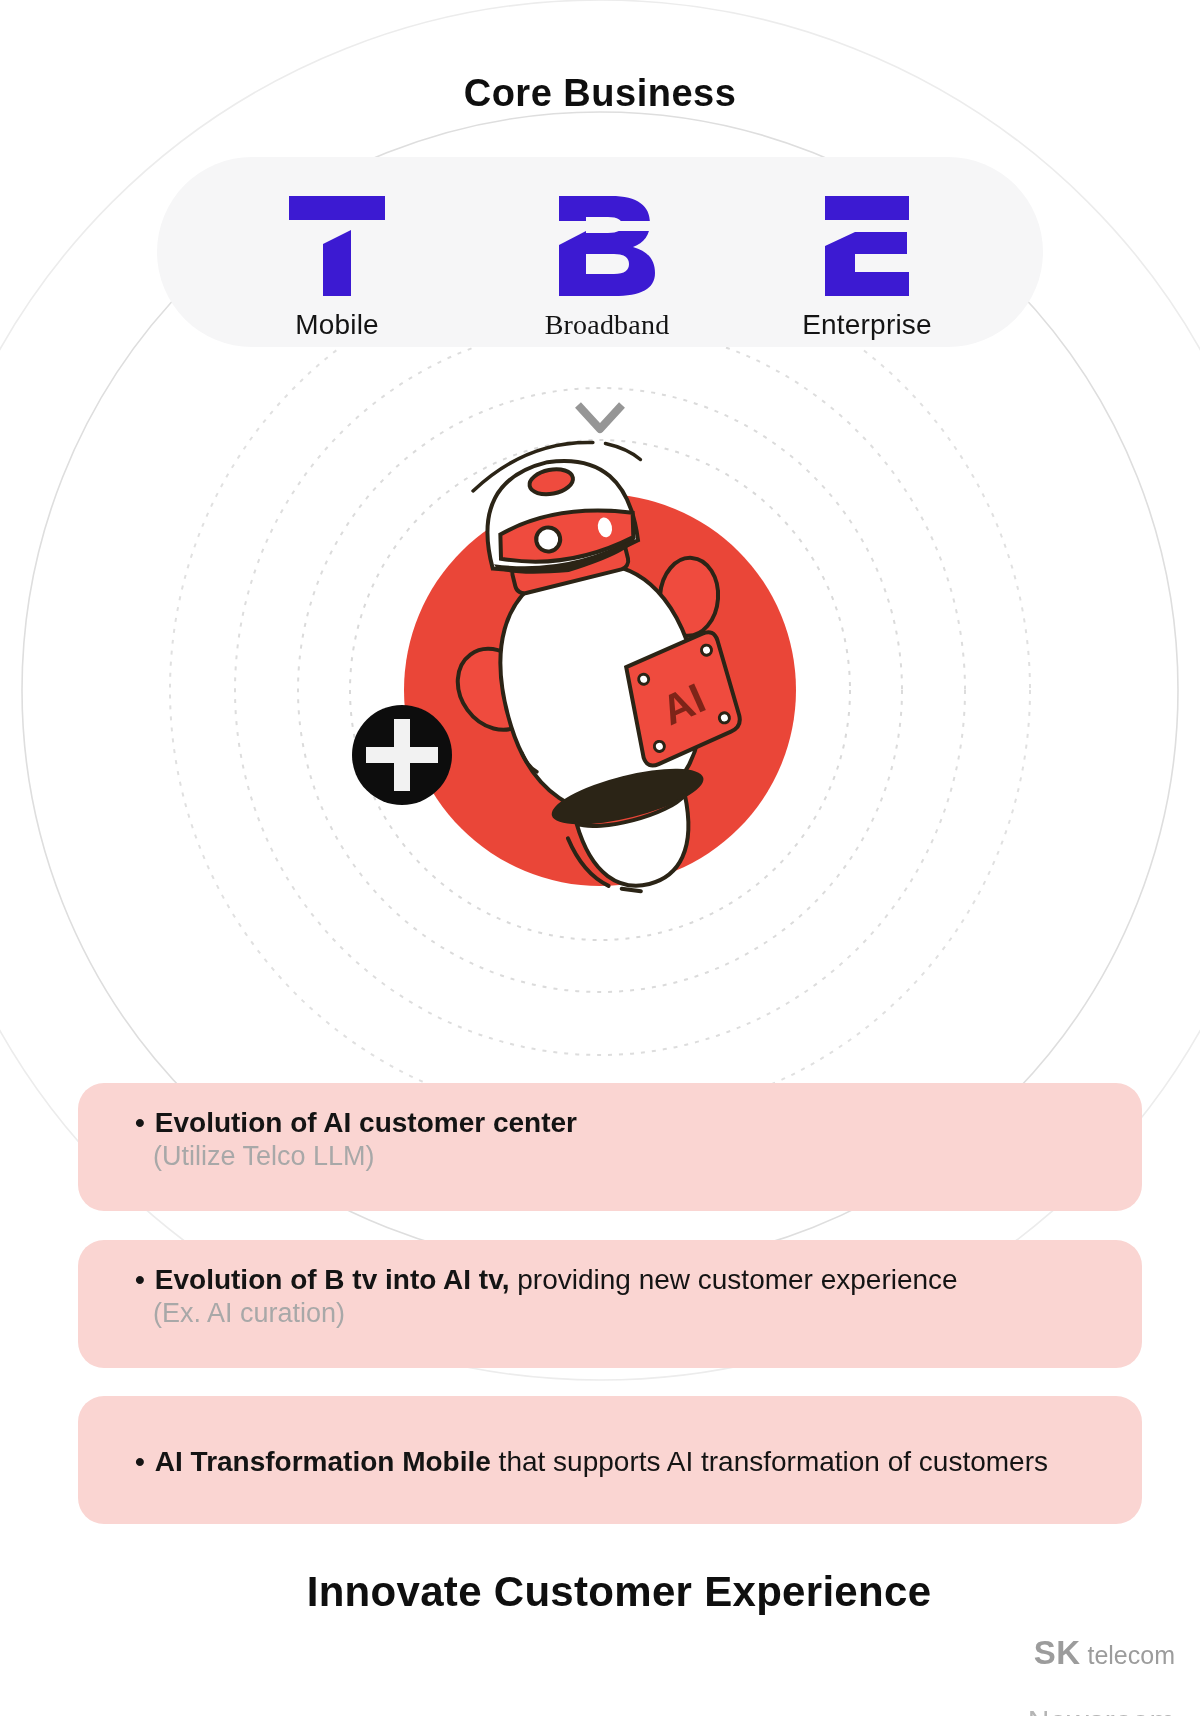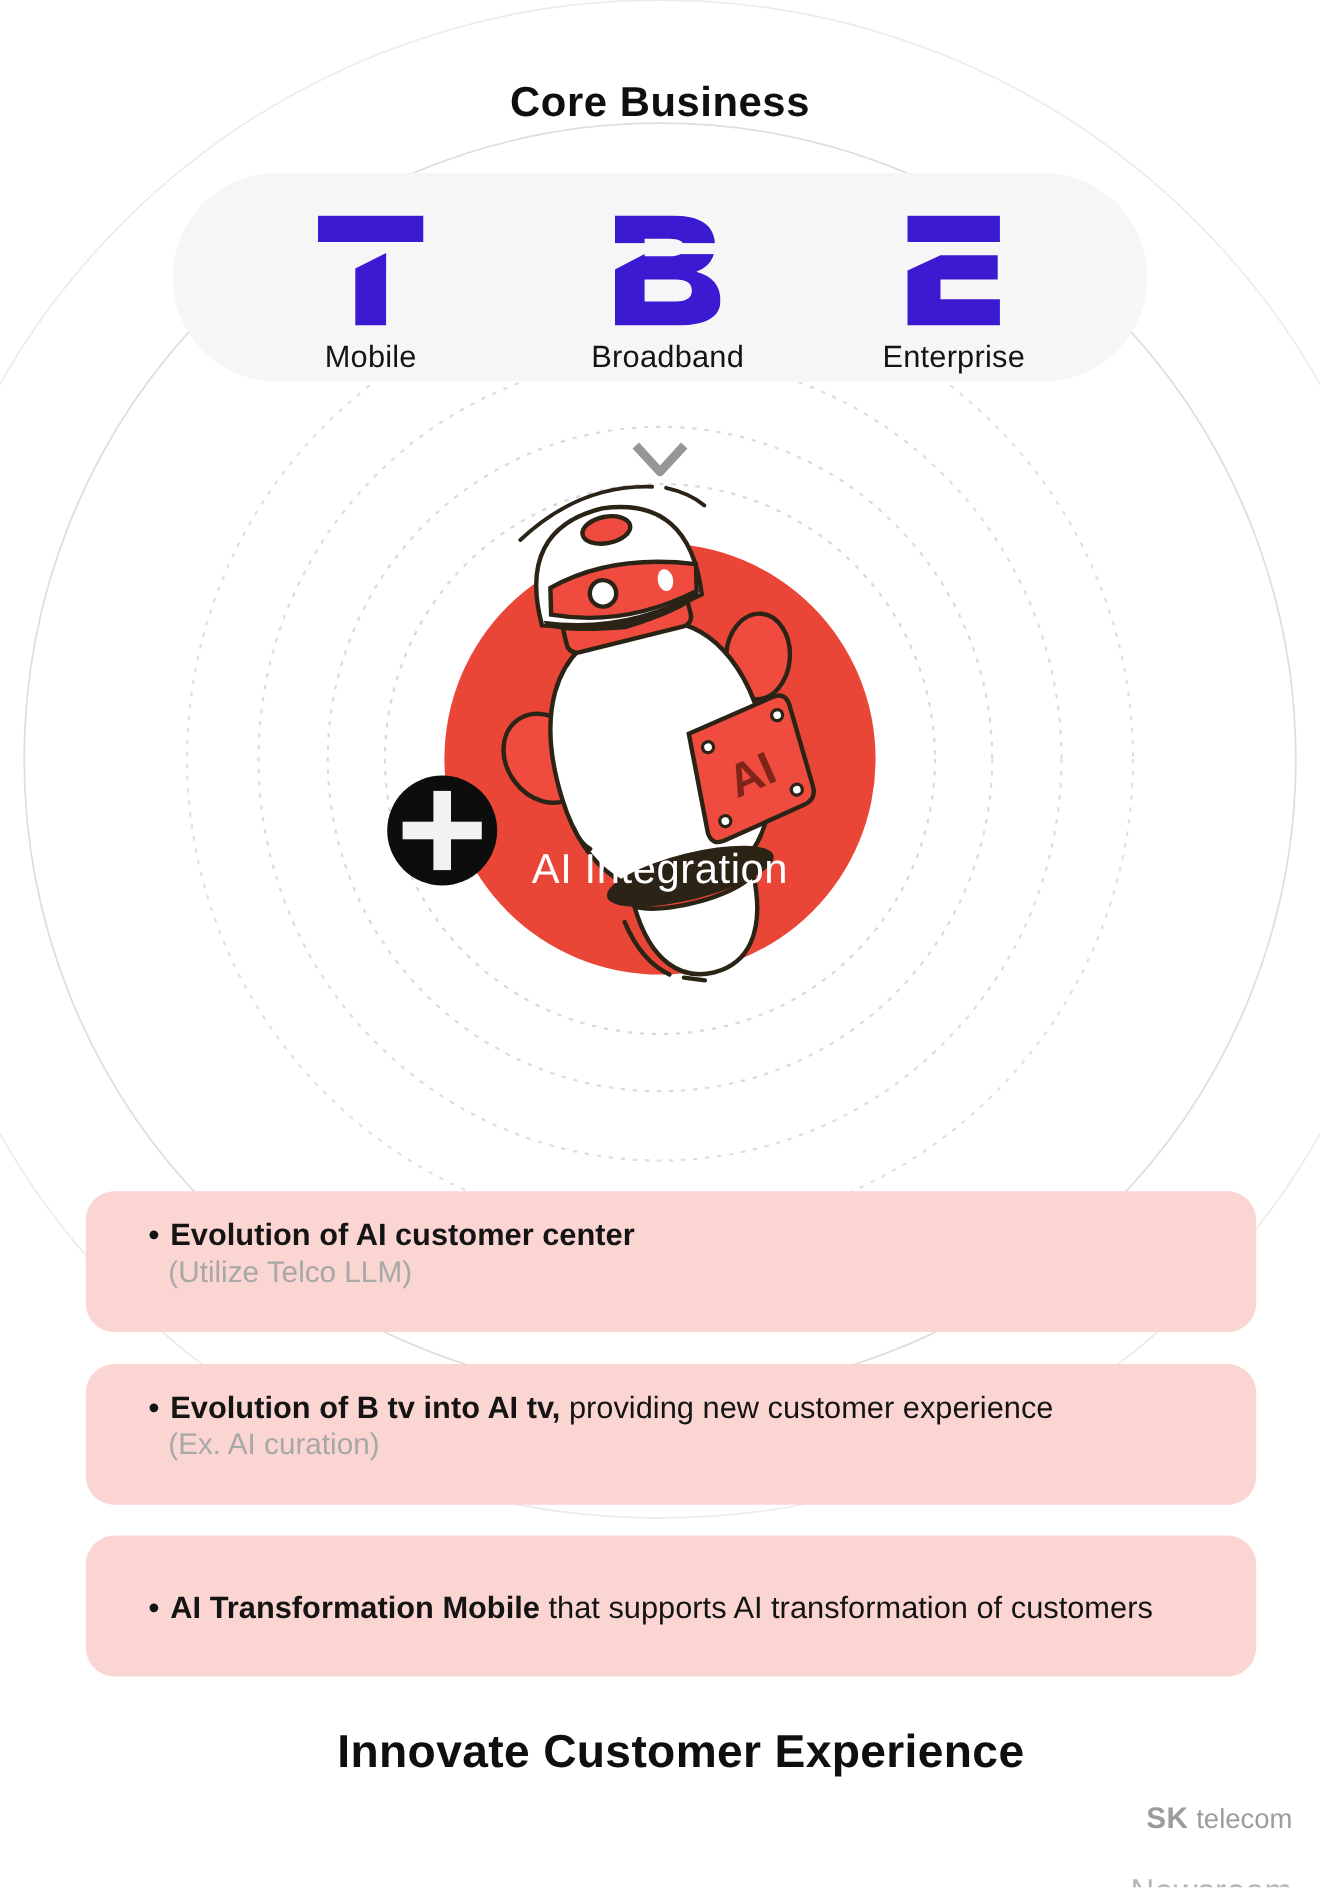--- a/index.html
+++ b/index.html
@@ -14,21 +14,21 @@
     left:0;top:72px;width:1200px;text-align:center;
     font-size:38px;font-weight:700;color:#0f0f0f;letter-spacing:0.5px;z-index:6;
   }
 
   
   .pill{
     left:157px;top:157px;width:886px;height:190px;border-radius:95px;z-index:2;
   }
   .pill-col{position:absolute;top:16px;width:190px;height:190px;text-align:center;}
   .pill-col.c1{left:85px;}
-  .pill-col.c2{left:355px;}
+  .pill-col.c2{left:355px;font-family:Liberation Serif, serif;}
   .pill-col.c3{left:615px;}
   .letter-svg{position:absolute;left:47px;top:23px;width:96px;height:100px;}
   .pill-label{
     position:absolute;left:0;top:136px;width:190px;text-align:center;
     font-size:28px;font-weight:500;color:#141414;letter-spacing:0.2px;
   }
 
   
   .chevron{left:574px;top:401px;width:52px;height:34px;z-index:2;}
 
@@ -66,21 +66,21 @@
   .oline .reg{font-weight:400;}
   .osub{font-size:27px;color:#a8a8a8;line-height:33px;margin-left:18px;font-weight:400;}
 
   
   .footer-title{
     left:0;top:1568px;width:1200px;text-align:center;z-index:6;
     font-size:42px;font-weight:700;color:#0f0f0f;letter-spacing:0.3px;padding-left:19px;
   }
   .brand{right:25px;top:1638px;text-align:right;z-index:6;line-height:30px;}
   .brand .line1{font-size:25px;color:#9c9c9c;}
-  .brand .line1 .sk{font-weight:700;font-size:27px;letter-spacing:0.5px;}
+  .brand .line1 .sk{font-weight:700;font-size:33px;letter-spacing:0.5px;}
   .brand .line2{font-size:30px;color:#b5b5b5;font-weight:400;letter-spacing:0.5px;margin-top:36px;}
 </style>
 </head>
 <body>
 
 <div id="canvas">
 
   <div class="abs page-title">Core Business</div>
 
   <svg class="abs ripples" viewBox="0 0 1200 1716">
@@ -165,21 +165,20 @@
       <path d="M132,452 L150,459" fill="none" stroke="#2B2416" stroke-width="4"></path>
       <path d="M68,296 Q70,310 78,318" fill="none" stroke="#2B2416" stroke-width="3.5"></path>
     </g>
   </svg>
 
   <div class="abs plus-badge">
     <div class="ph"></div>
     <div class="pv"></div>
   </div>
 
-  <div class="abs ai-label">AI Integration</div>
 
   <div class="abs obox b1" style="background-color: rgb(250, 213, 210);">
     <div class="oline">
       <span class="bullet">•</span><span class="bold">Evolution of AI customer center</span><span class="reg"></span>
     </div>
     <div class="osub">(Utilize Telco LLM)</div>
   </div>
 
   <div class="abs obox b2" style="background-color: rgb(250, 213, 210);">
     <div class="oline">

